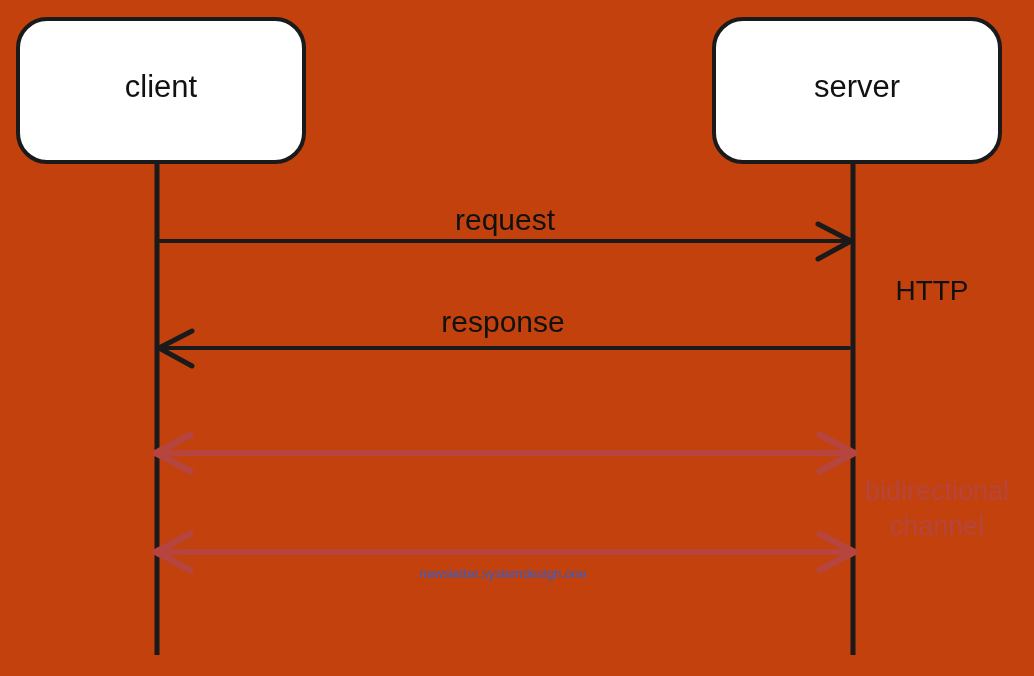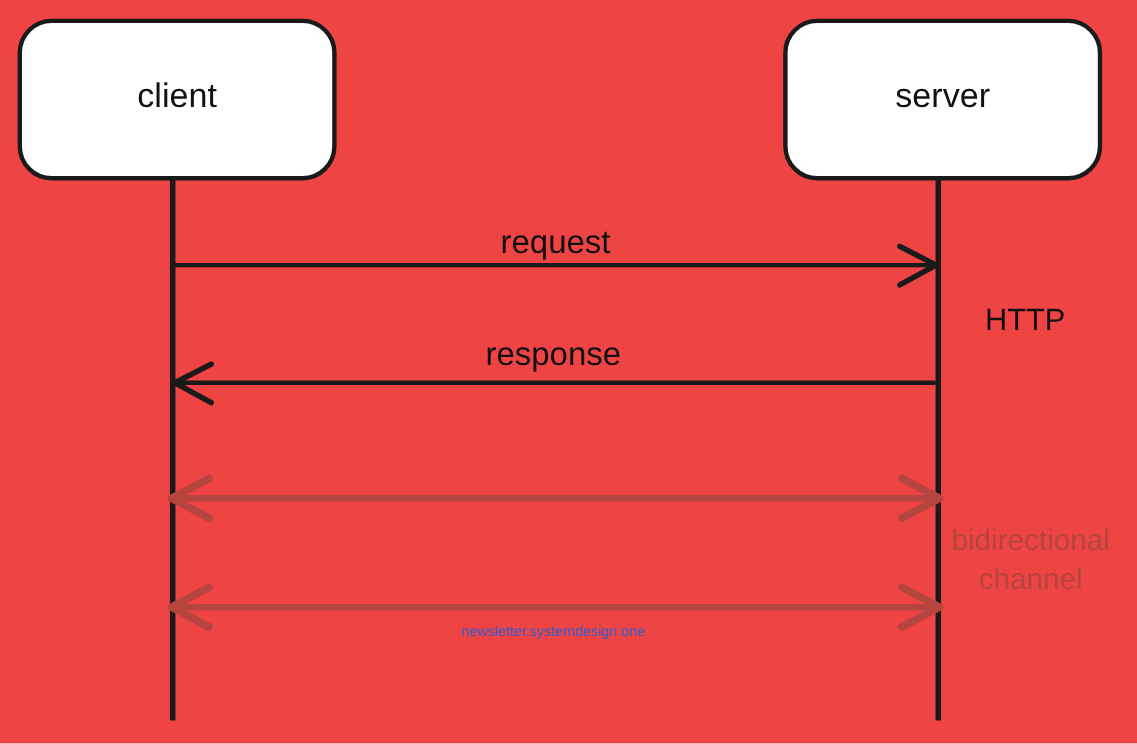--- a/index.html
+++ b/index.html
@@ -8,21 +8,21 @@
     padding: 0;
     background: #ffffff;
   }
   body {
     font-family: "Liberation Sans", sans-serif;
   }
   #diagram-root {
     position: relative;
     width: 1034px;
     height: 676px;
-    background: #ef4444;
+    background: #c2410c;
     overflow: hidden;
   }
   #diagram-svg {
     position: absolute;
     top: 0;
     left: 0;
     width: 1034px;
     height: 676px;
     display: block;
   }

